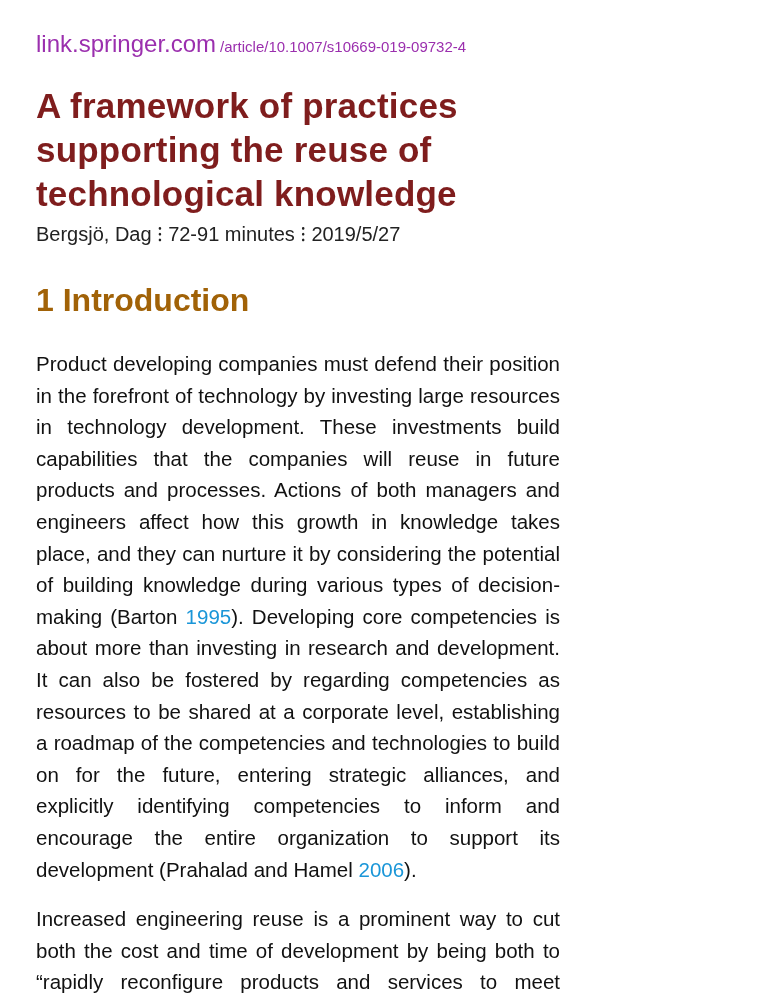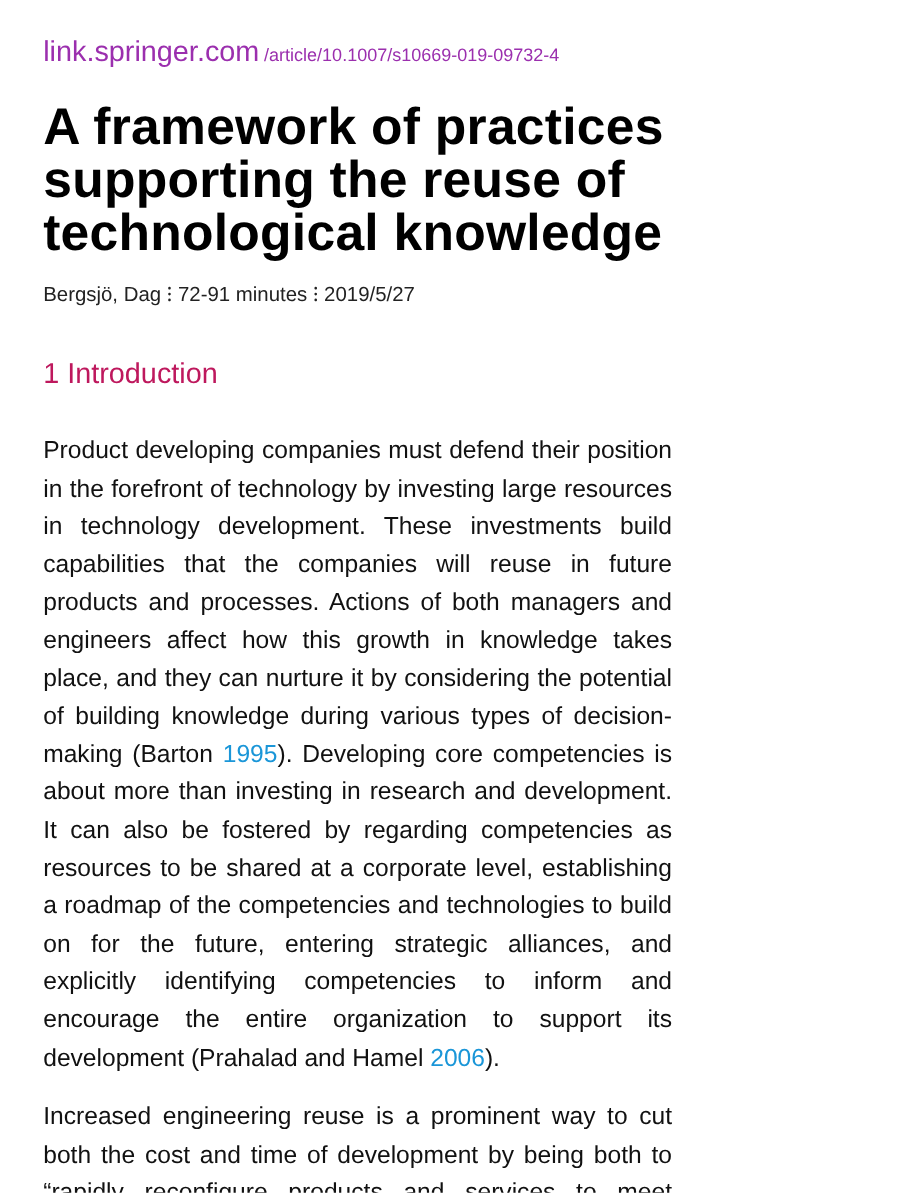--- a/index.html
+++ b/index.html
@@ -30,42 +30,42 @@
       color: #9b2fae;
       text-decoration: none;
     }
     .source-path {
       font-size: 15px;
       color: #9b2fae;
       margin-left: 4px;
     }
     .title {
       margin: 18px 0 0 0;
-      font-size: 43px;
+      font-size: 35px;
       line-height: 44px;
       font-weight: bold;
-      color: #000000;
+      color: #7f1d1d;
       letter-spacing: 0.2px;
     }
     .meta {
-      margin-top: 18px;
-      font-size: 17px;
+      margin-top: 6px;
+      font-size: 20px;
       line-height: 24px;
       color: #222222;
     }
     .meta a, .body-text a {
       color: #1a96d8;
       text-decoration: none;
     }
     .section-heading {
       margin: 34px 0 0 0;
-      font-size: 24px;
+      font-size: 32px;
       line-height: 40px;
-      font-weight: normal;
-      color: #be185d;
+      font-weight: bold;
+      color: #a16207;
     }
     .body-text {
       margin: 28px 12px 0 0;
       font-size: 20.5px;
       line-height: 31.6px;
       text-align: justify;
       color: #111111;
     }
     .body-text + .body-text {
       margin-top: 18px;

